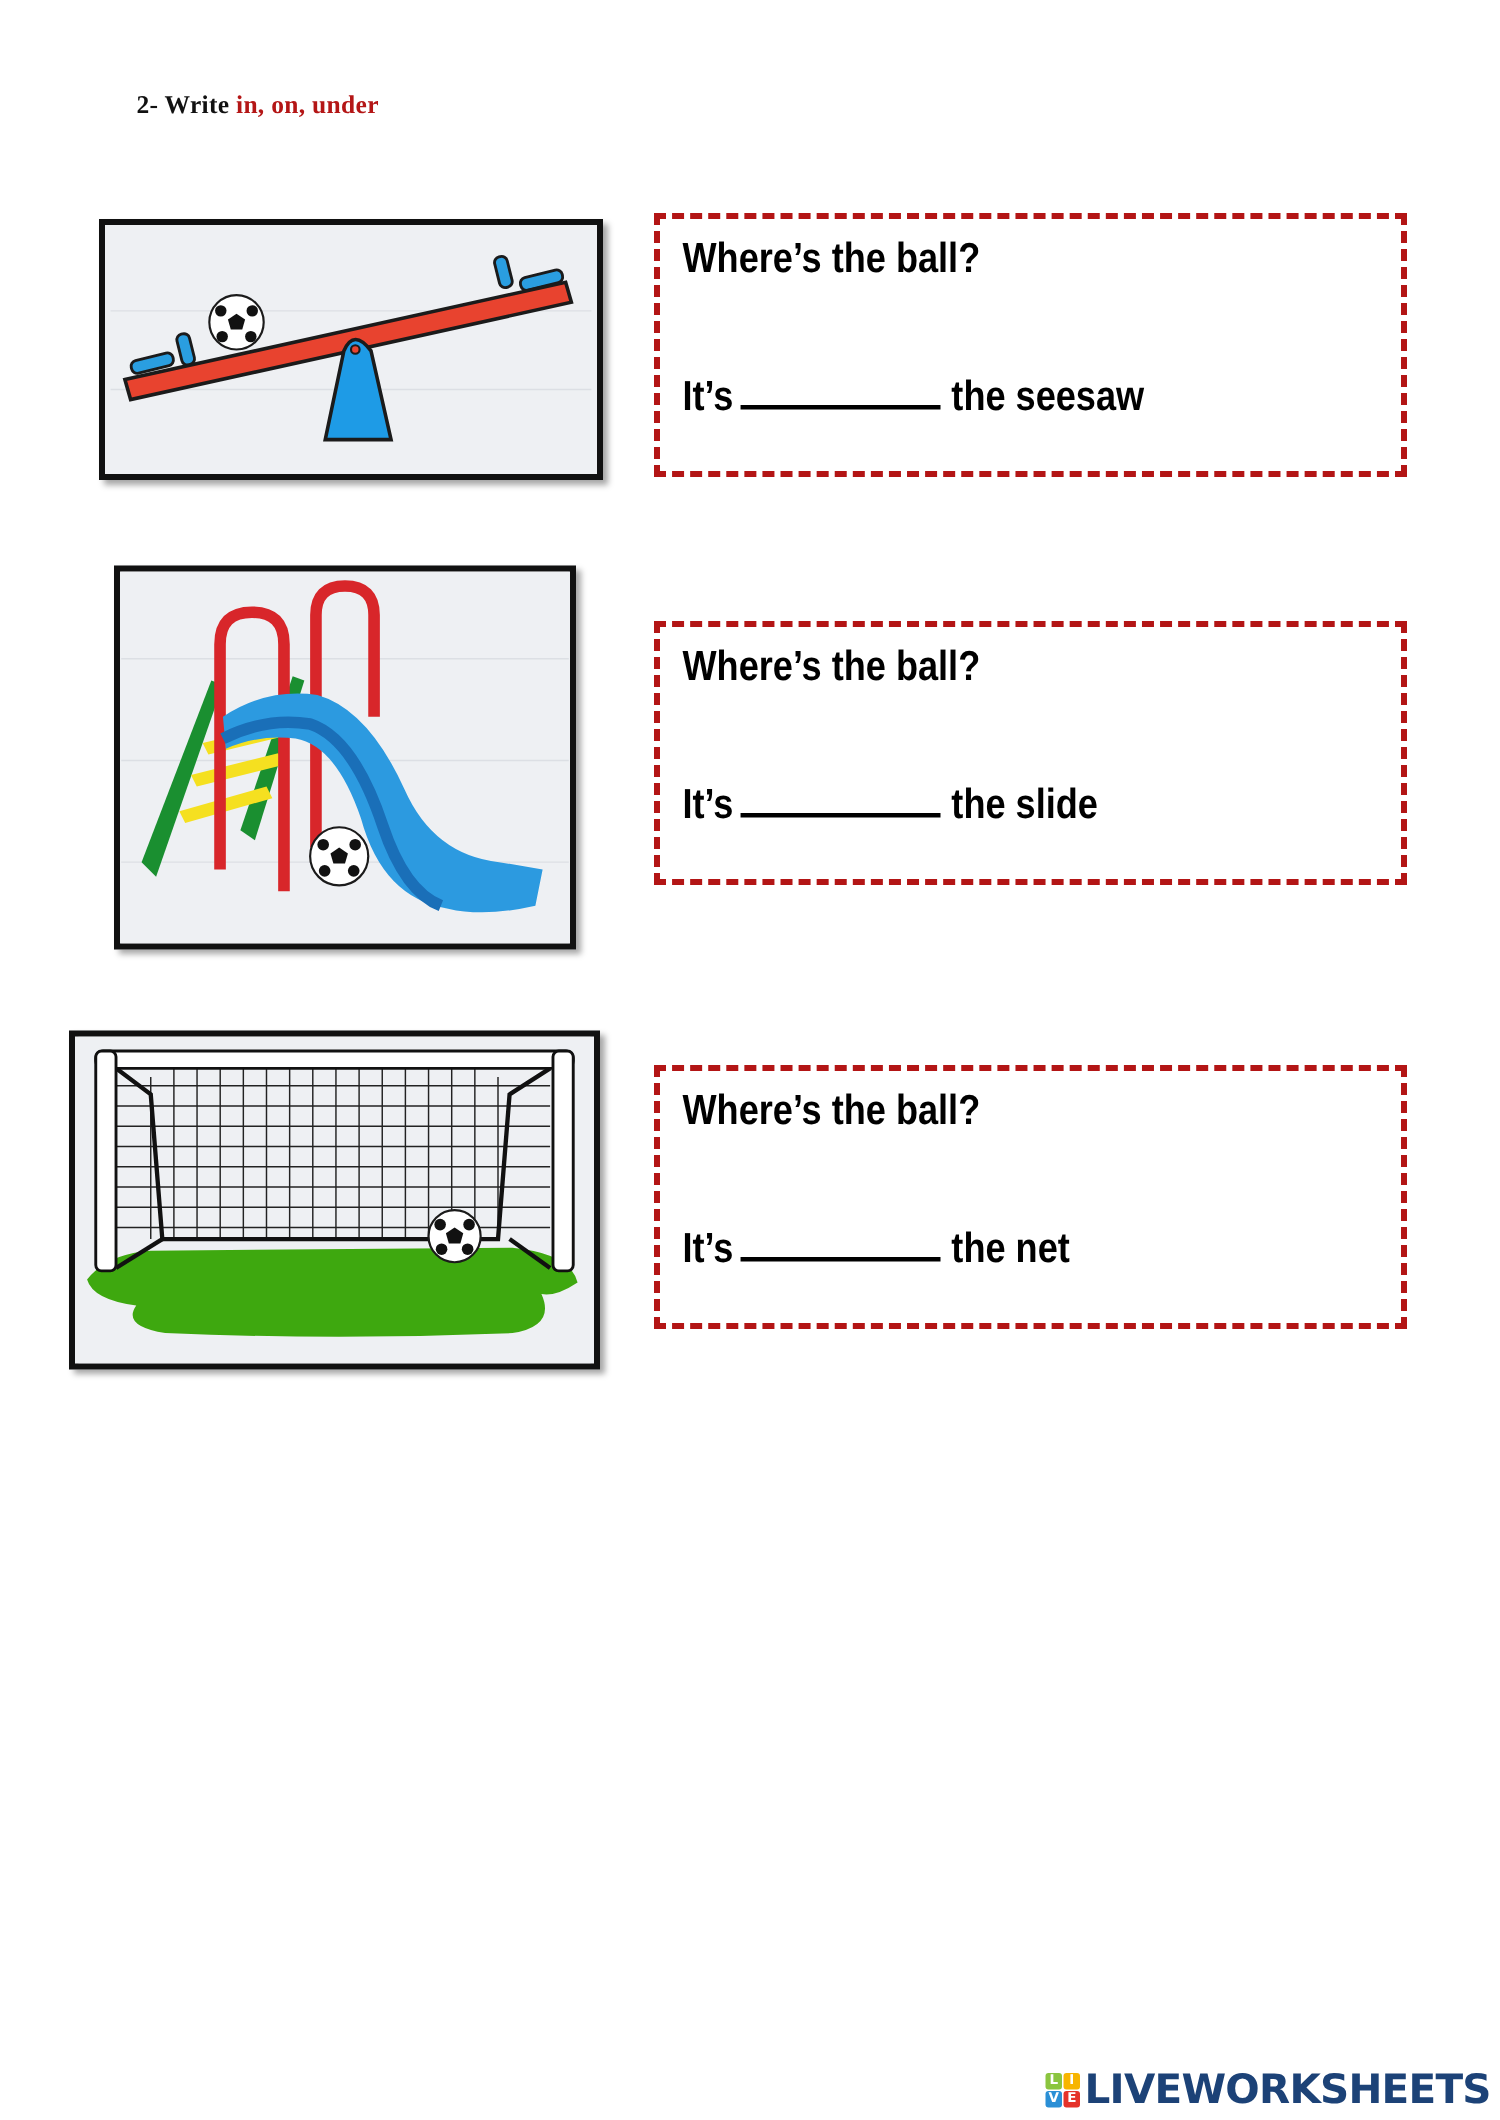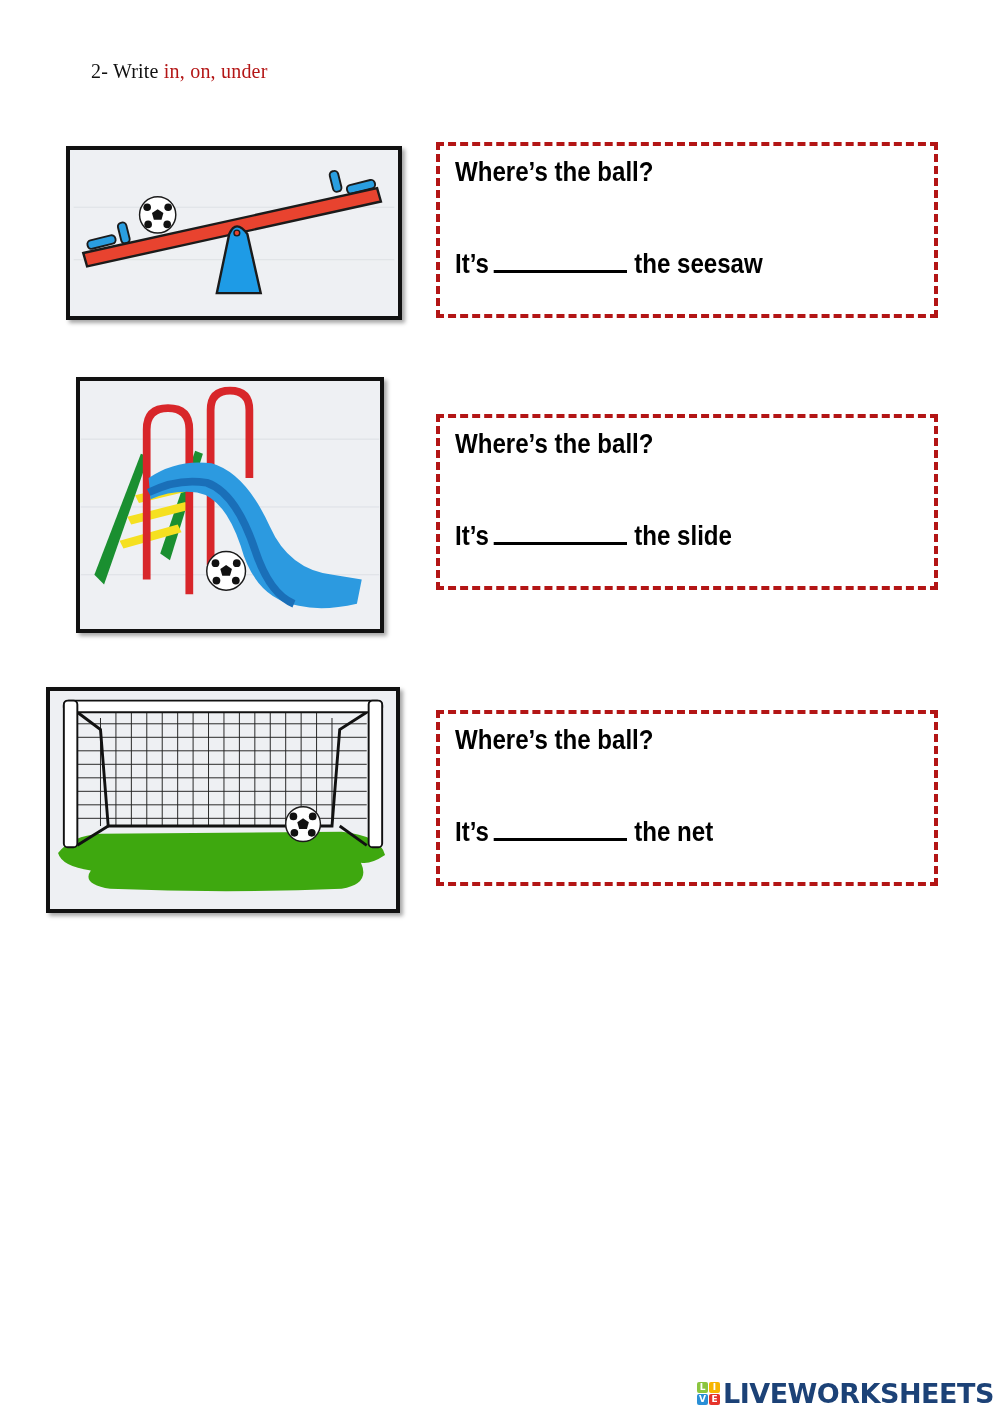--- a/index.html
+++ b/index.html
@@ -2,21 +2,21 @@
 <html><head>
 <meta charset="utf-8">
 <style>
   html, body { margin: 0; padding: 0; }
   body {
     width: 1000px; height: 1413px; background: #ffffff; position: relative; overflow: hidden;
     font-family: "Liberation Sans", sans-serif;
   }
   .title {
     position: absolute; left: 91px; top: 60px; font-family: "Liberation Serif", serif;
-    font-weight: normal; font-size: 20px; color: #111; letter-spacing: 0.2px;
+    font-weight: bold; font-size: 17px; color: #111; letter-spacing: 0.2px;
   }
   .title .red { color: #b41616; }
   .pic {
     position: absolute; border: 4px solid #111; background: #eef0f3;
     box-shadow: 3px 3px 4px rgba(0,0,0,0.35); overflow: hidden; box-sizing: border-box;
   }
   .pic svg { display: block; width: 100%; height: 100%; }
   .qbox {
     position: absolute; left: 436px; width: 502px; height: 176px; box-sizing: border-box;
     border: 4px dashed #b31515;

